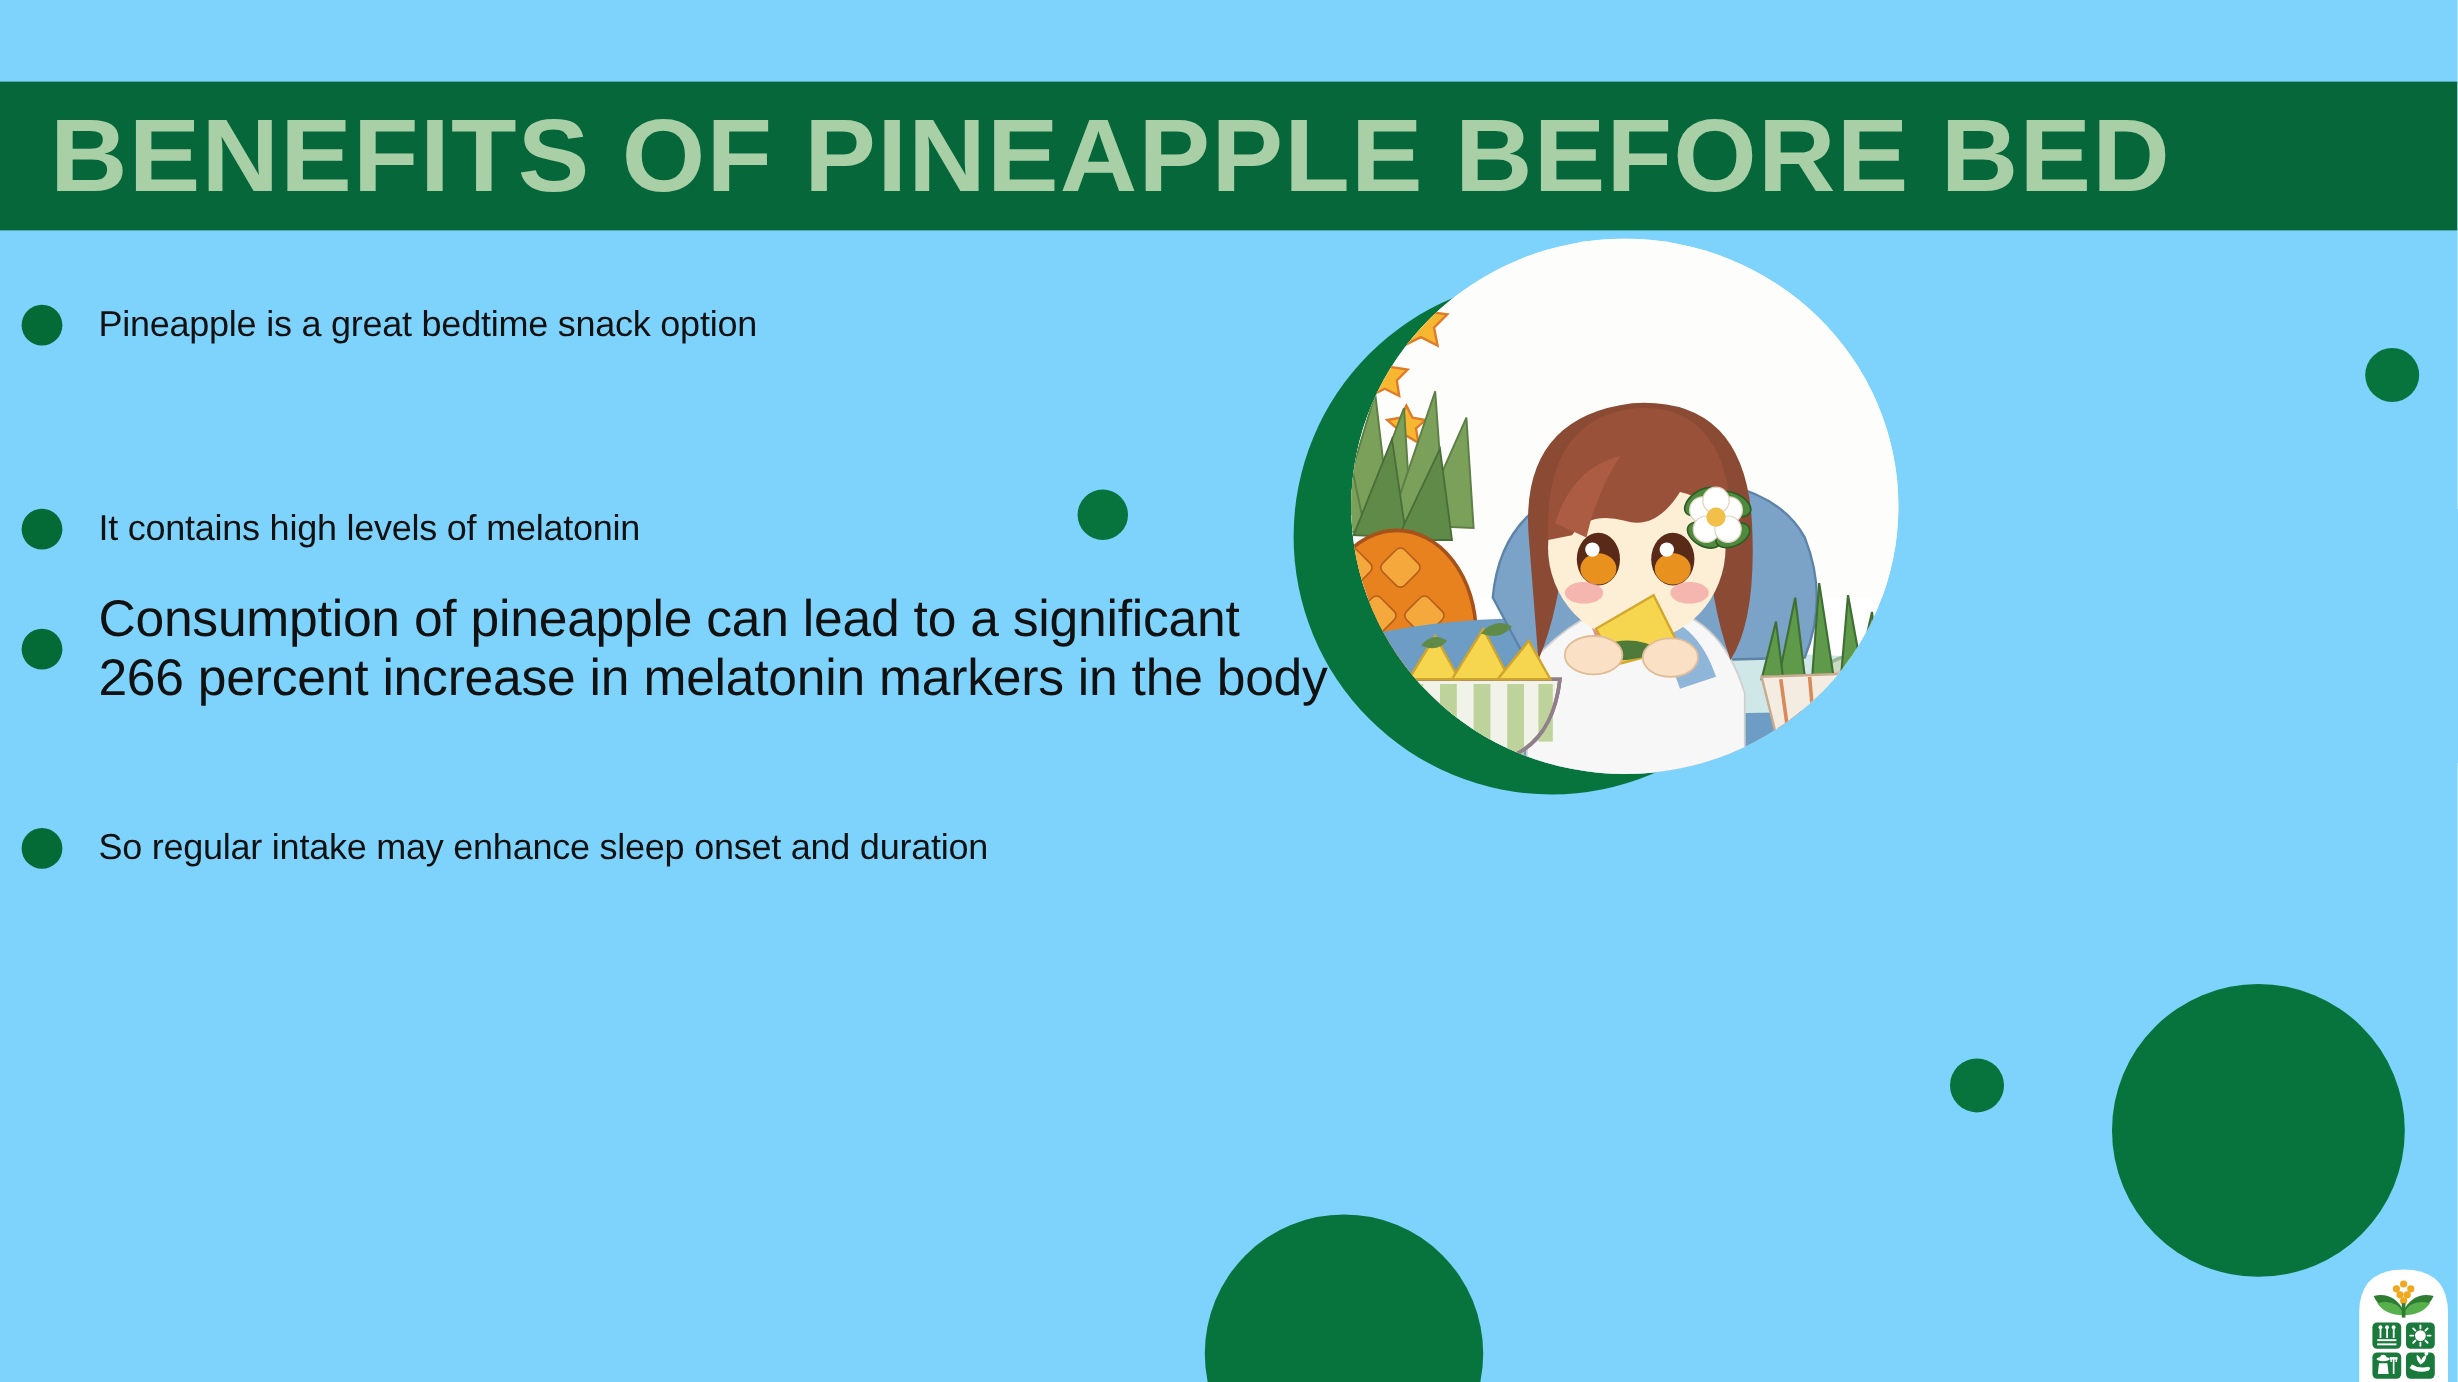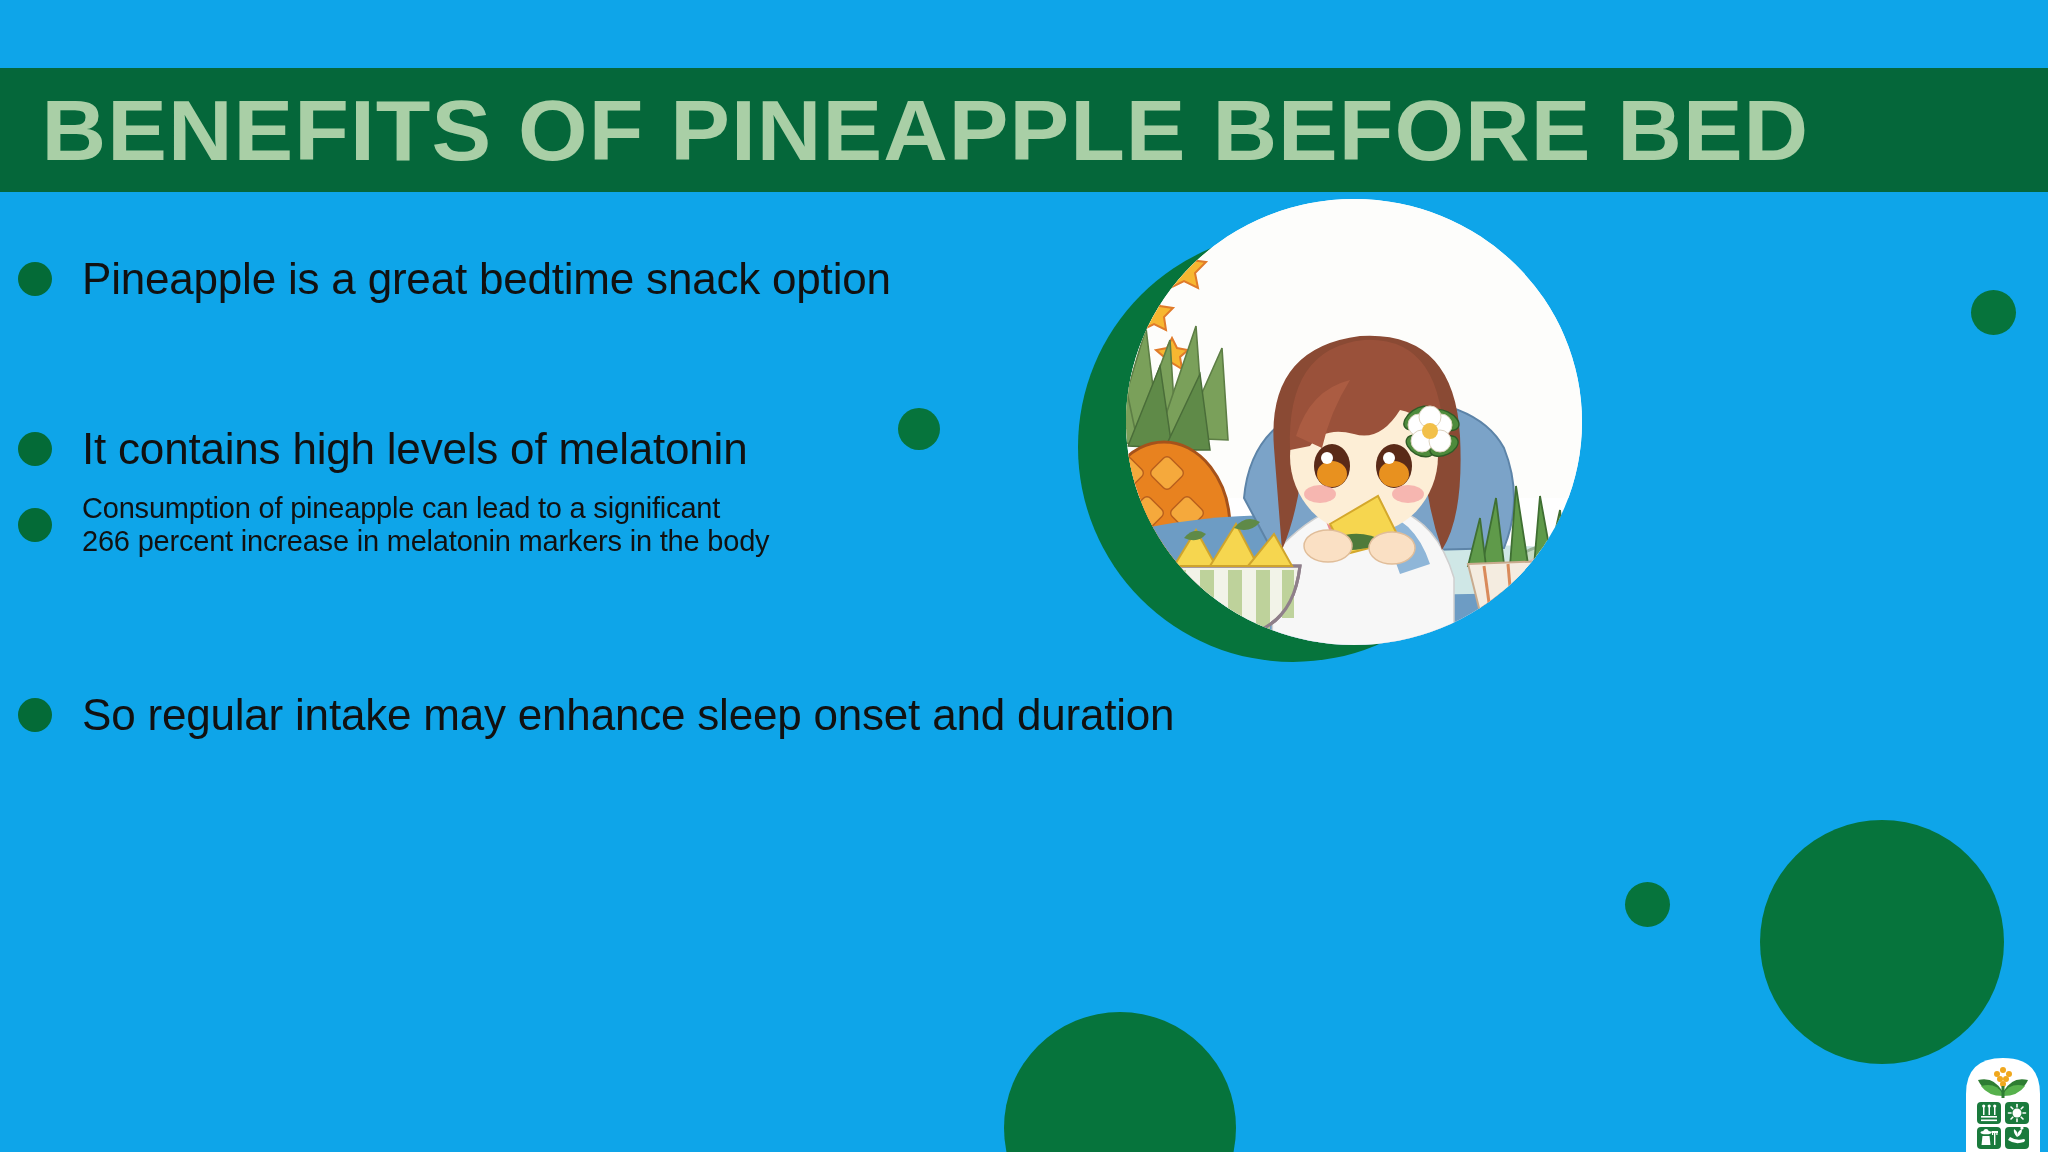--- a/index.html
+++ b/index.html
@@ -4,21 +4,21 @@
 <style>
   * { margin:0; padding:0; box-sizing:border-box; }
   html, body {
     width:2048px; height:1152px;
     overflow:hidden;
     font-family:"Liberation Sans", sans-serif;
   }
   #stage {
     position:relative;
     width:2048px; height:1152px;
-    background:#0ea5e9;
+    background:#7dd3fc;
     overflow:hidden;
   }
 
   
   .deco { position:absolute; border-radius:50%; background:#06743c; }
   #deco-big-behind { left:1078px; top:232px; width:430px; height:430px; }
   #deco-small-mid  { left:898px;  top:408px; width:42px;  height:42px; }
   #deco-small-tr   { left:1971px; top:290px; width:45px;  height:45px; }
   #deco-small-br   { left:1625px; top:882px; width:45px;  height:45px; }
   #deco-med-br     { left:1760px; top:820px; width:244px; height:244px; }
@@ -50,31 +50,31 @@
     left:18px;
   }
   .bullet-dot {
     flex:0 0 auto;
     width:34px; height:34px; border-radius:50%;
     background:#046b37;
     margin-right:30px;
   }
   .bullet-text {
     color:#111111;
-    font-size:44px;
+    font-size:30px;
     line-height:1.14;
     font-family:"Liberation Sans", sans-serif;
     letter-spacing:-0.2px;
     white-space:pre-line;
   }
   #bullet-0 { top:62px; }
   #bullet-1 { top:188px;margin-top:44px; }
   #bullet-2 { top:300px; }
   #bullet-3 { top:450px;margin-top:48px; }
-  #bullet-2 .bullet-text { font-size:29px; line-height:1.14; }
+  #bullet-2 .bullet-text { font-size:43px; line-height:1.14; }
 
   
   #illustration {
     position:absolute;
     left:1124px; top:198px;
     width:460px; height:448px;
   }
   #illo-svg { display:block; width:100%; height:100%; }
 
   

